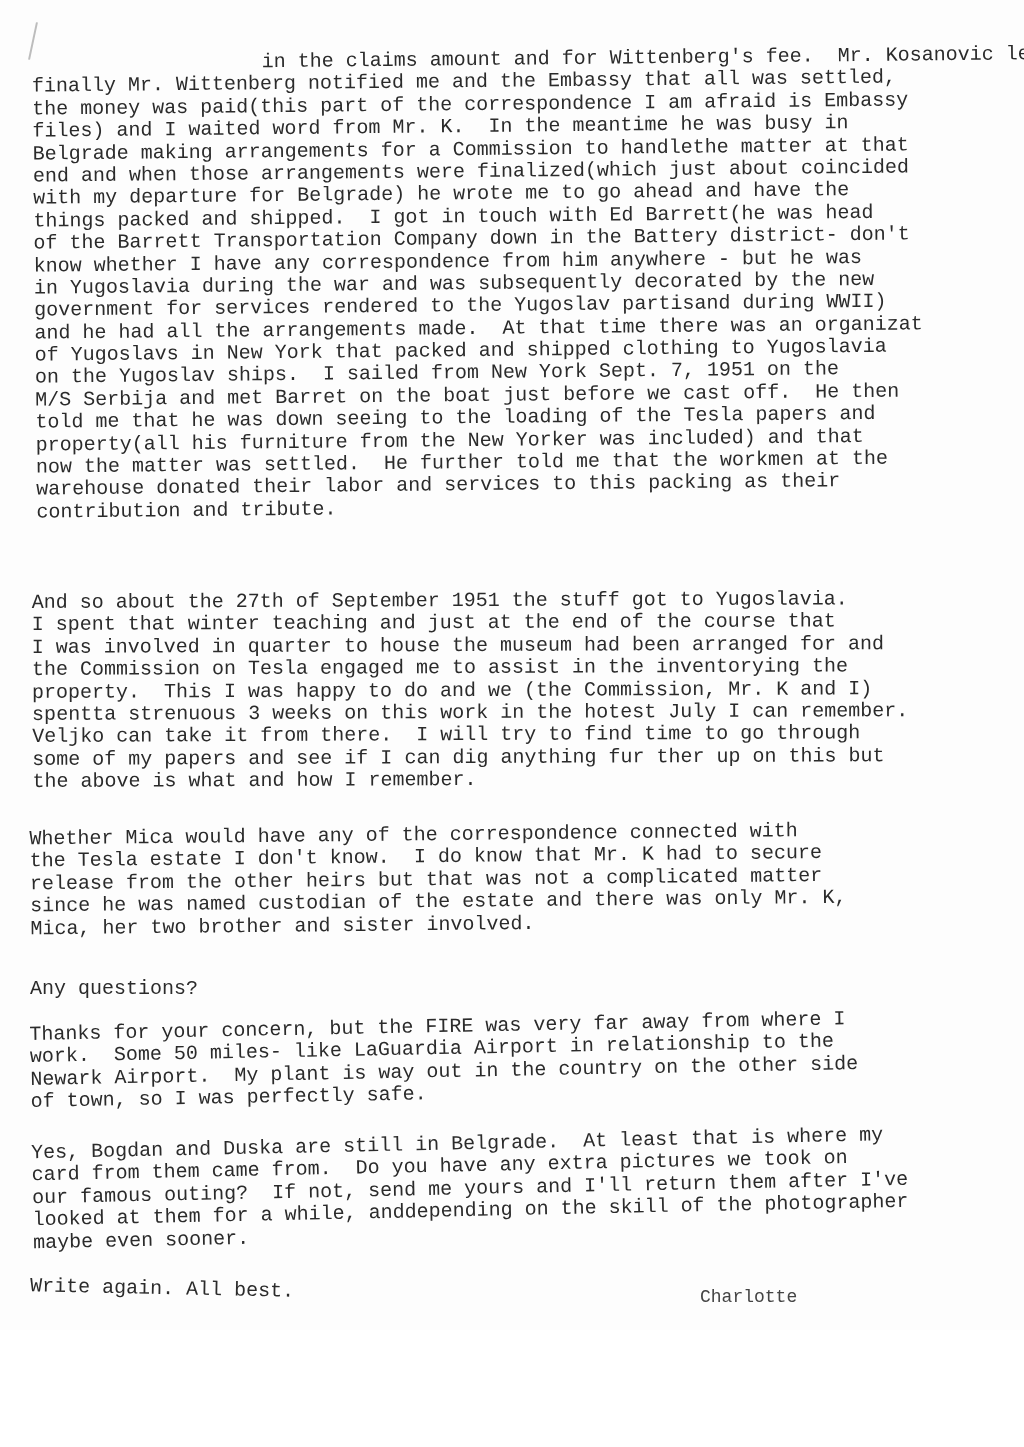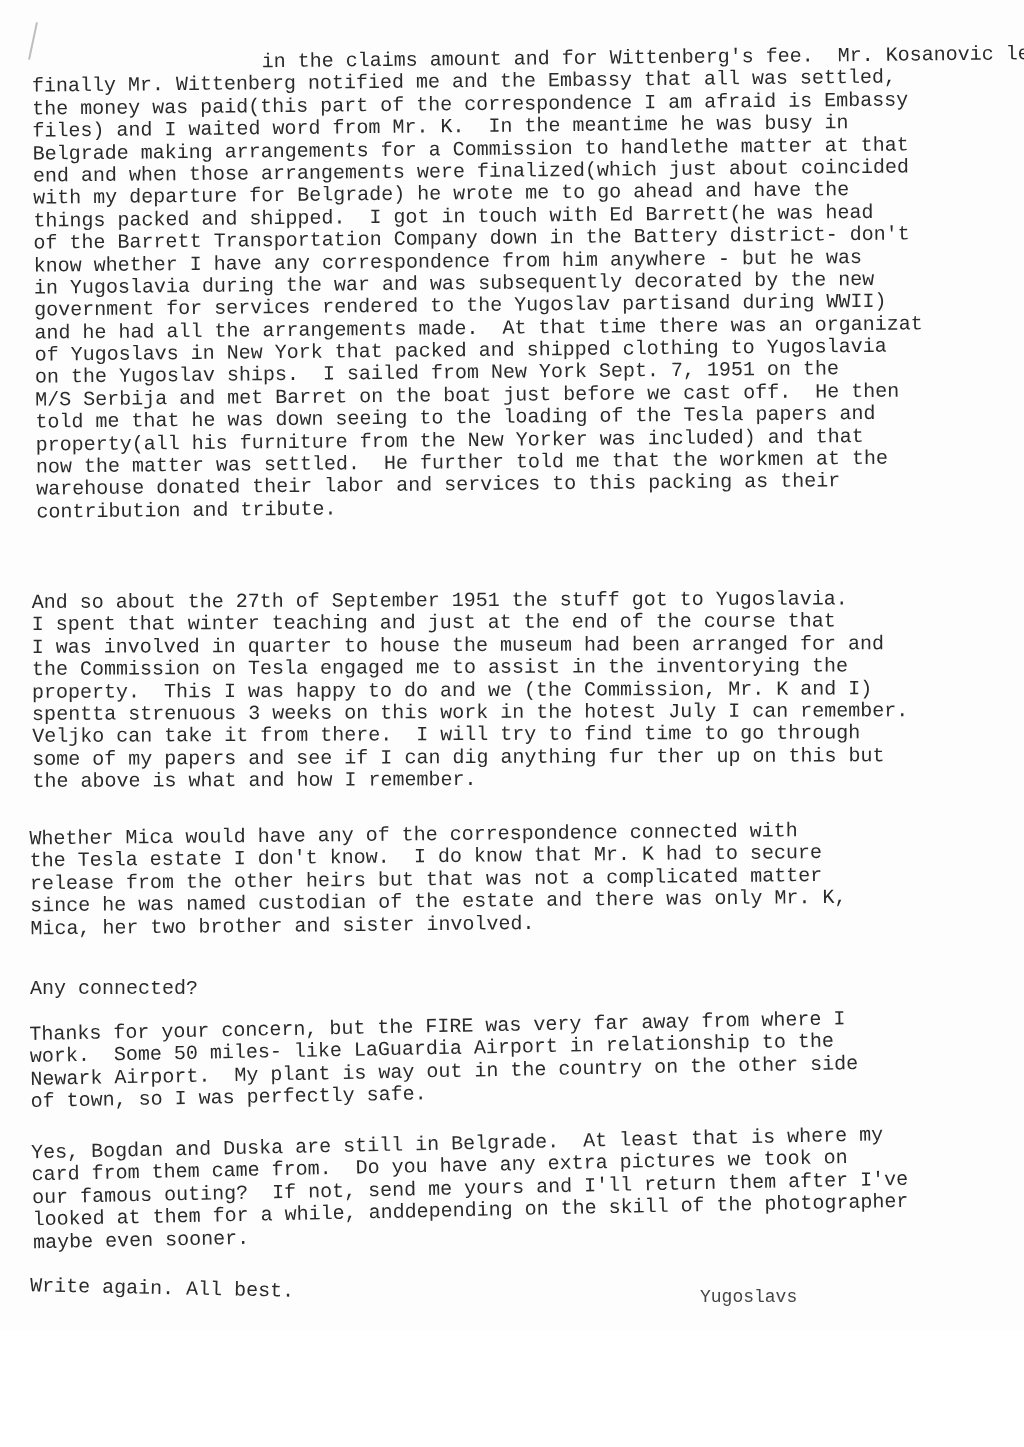--- a/index.html
+++ b/index.html
@@ -100,21 +100,21 @@
 
   <div class="para p3">
     <span class="line">Whether Mica would have any of the correspondence connected with</span>
     <span class="line">the Tesla estate I don't know.  I do know that Mr. K had to secure</span>
     <span class="line">release from the other heirs but that was not a complicated matter</span>
     <span class="line">since he was named custodian of the estate and there was only Mr. K,</span>
     <span class="line">Mica, her two brother and sister involved.</span>
   </div>
 
   <div class="para p4">
-    <span class="line">Any connected?</span>
+    <span class="line">Any questions?</span>
   </div>
 
   <div class="para p5">
     <span class="line">Thanks for your concern, but the FIRE was very far away from where I</span>
     <span class="line">work.  Some 50 miles- like LaGuardia Airport in relationship to the</span>
     <span class="line">Newark Airport.  My plant is way out in the country on the other side</span>
     <span class="line">of town, so I was perfectly safe.</span>
   </div>
 
   <div class="para p6">
@@ -122,16 +122,16 @@
     <span class="line">card from them came from.  Do you have any extra pictures we took on</span>
     <span class="line">our famous outing?  If not, send me yours and I'll return them after I've</span>
     <span class="line">looked at them for a while, anddepending on the skill of the photographer</span>
     <span class="line">maybe even sooner.</span>
   </div>
 
   <div class="para p7">
     <span class="line">Write again. All best.</span>
   </div>
 
-  <div class="sig">Yugoslavs</div>
+  <div class="sig">Charlotte</div>
 
   <div class="page-shadow"></div>
 </div>
 
 </body></html>

